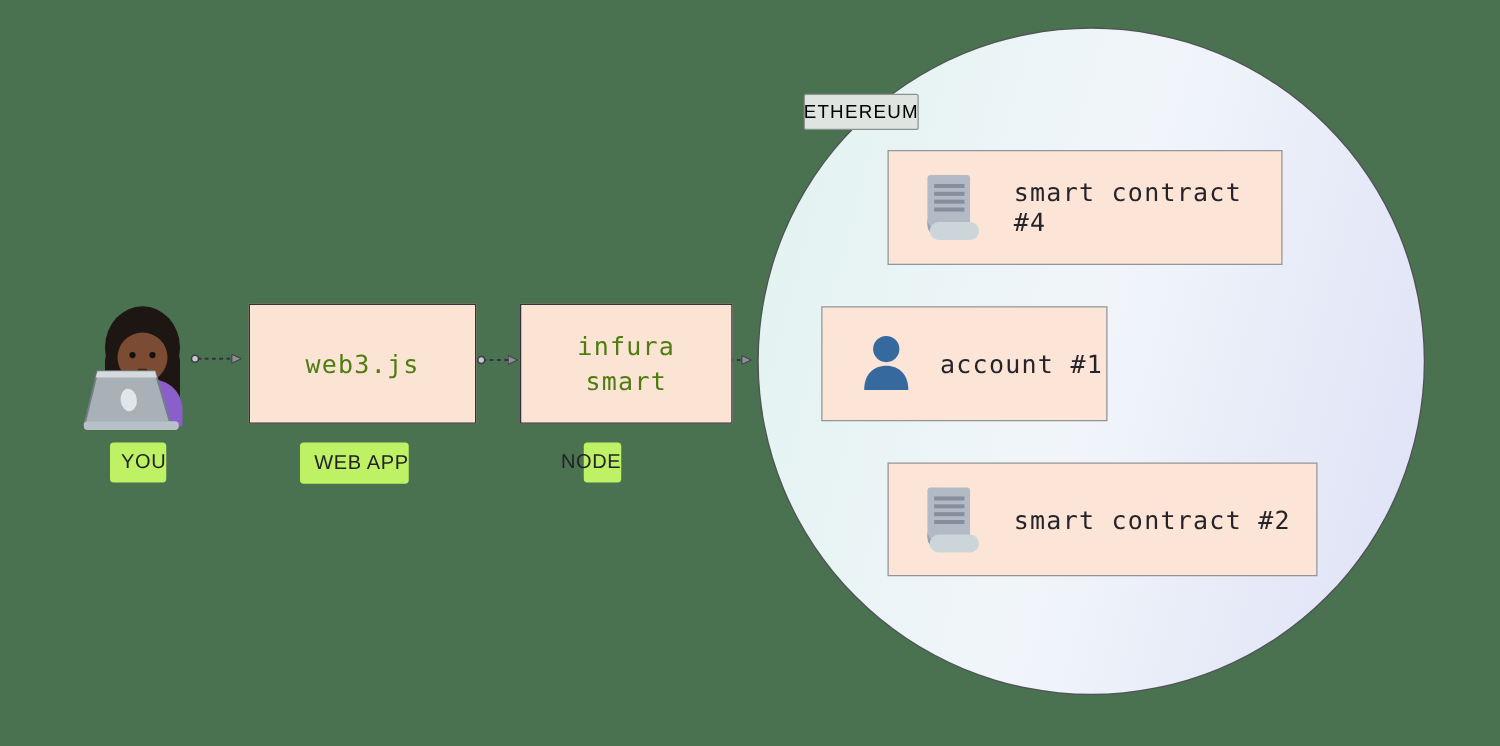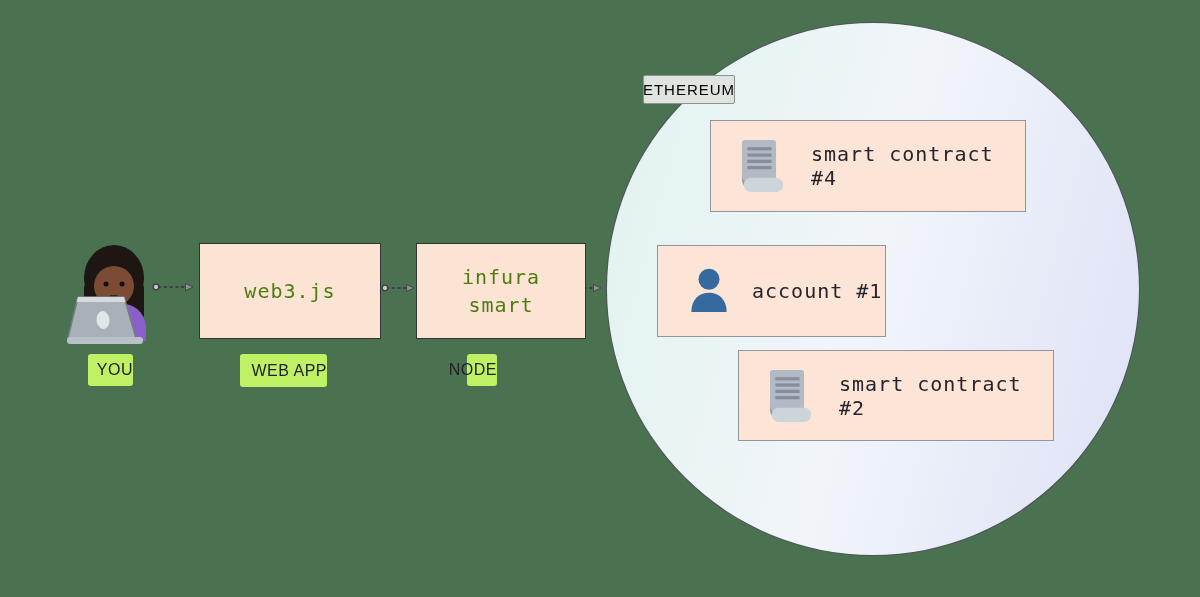--- a/index.html
+++ b/index.html
@@ -57,21 +57,21 @@
     position:absolute;
     background:#fce4d6;
     border:1.5px solid #92969c;
     box-sizing:border-box;
     display:flex;align-items:center;
     font-family:"DejaVu Sans Mono", monospace;
     font-size:20px;letter-spacing:1px;color:#26242a;
   }
   .inner-sc1{left:710px;top:120px;width:316px;height:92px;}
   .inner-acct{left:657px;top:245px;width:229px;height:92px;}
-  .inner-sc2{left:710px;top:350px;width:316px;height:91px;margin-left:28px;}
+  .inner-sc2{left:710px;top:370px;width:344px;height:91px;}
   .inner-sc1 .icon-wrap,.inner-sc2 .icon-wrap{margin-left:22px;}
   .inner-acct .icon-wrap{margin-left:30px;}
   .icon-wrap{display:flex;align-items:center;}
   .inner-sc1 .item-text,.inner-sc2 .item-text{margin-left:26px;}
   .inner-acct .item-text{margin-left:22px;}
   
   .person{position:absolute;left:66px;top:240px;width:92px;height:110px;}
 </style>
 </head>
 <body>

